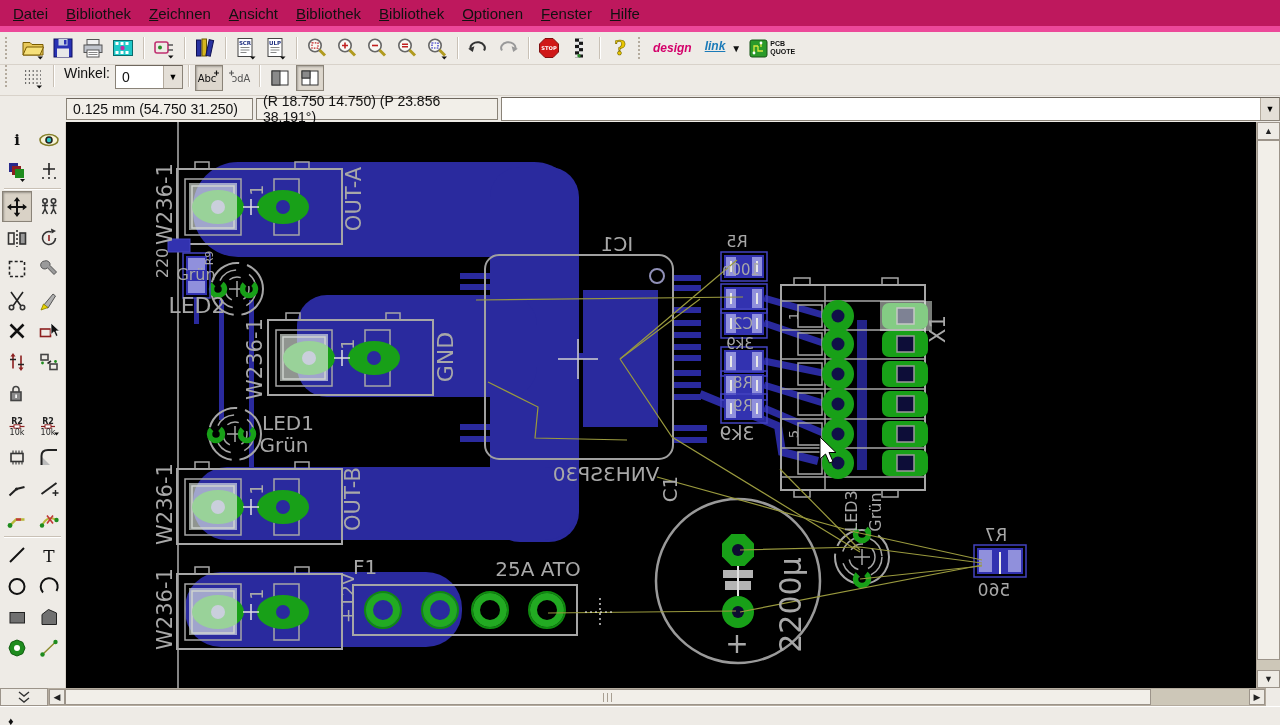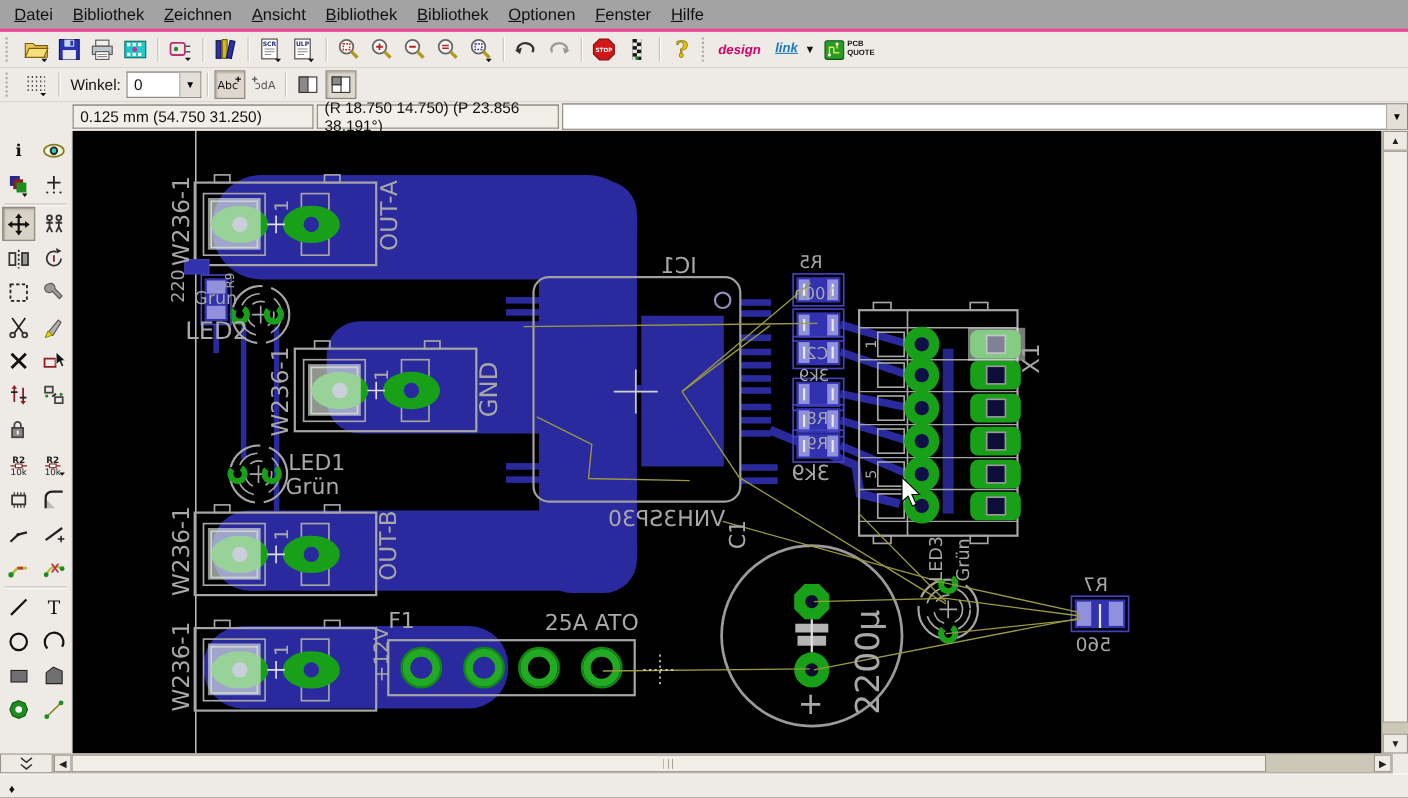--- a/index.html
+++ b/index.html
@@ -1,45 +1,45 @@
 <!DOCTYPE html>
 <html><head>
 <meta charset="utf-8">
 <style>
   html,body{margin:0;padding:0;}
   body{width:1280px;height:725px;font-family:"Liberation Sans",sans-serif;background:#eeebe6;overflow:hidden;}
   #app{position:relative;width:1280px;height:725px;}
   
-  #menubar{height:26px;display:flex;align-items:center;background:#a3a3a3;border-bottom:3px solid #ec4899;padding-left:4px;}
+  #menubar{height:26px;display:flex;align-items:center;background:#be185d;border-bottom:6px solid #ec4899;padding-left:4px;}
   .menu-item{display:inline-block;padding:3px 9px;font-size:15px;color:#111;cursor:default;}
   .menu-item::first-letter{text-decoration:underline;}
   
   #toolbar1{height:32px;display:flex;align-items:center;background:#eeebe6;border-bottom:1px solid #d8d2ca;padding-left:2px;}
-  #toolbar2{height:30px;display:flex;align-items:center;background:#eeebe6;border-bottom:1px solid #d8d2ca;padding-left:2px;}
+  #toolbar2{height:30px;display:flex;align-items:flex-start;background:#eeebe6;border-bottom:1px solid #d8d2ca;padding-left:2px;}
   .tbtn{width:28px;height:26px;display:flex;align-items:center;justify-content:center;border:1px solid transparent;background:transparent;padding:0;margin:0 1px;}
   .tbtn svg{display:block;}
   .grip{width:8px;height:22px;margin:0 3px;border-left:2px dotted #b4ab9e;}
   .sep{width:1px;height:22px;background:#c9c1b6;margin:0 5px;box-shadow:1px 0 0 #fff;}
   .dlogo{display:flex;flex-direction:row;line-height:10px;margin:0 2px;cursor:pointer;}
   .dl-design{color:#d4006a;font-weight:bold;font-style:italic;font-size:12px;}
   .dl-link{color:#1a7ab8;font-weight:bold;font-style:italic;font-size:12px;margin-left:13px;margin-top:-2px;text-decoration:underline;}
   .caret{font-size:10px;color:#111;margin:0 4px;}
   .pq{display:flex;align-items:center;margin-left:4px;cursor:pointer;}
   .pq-text{display:flex;flex-direction:column;font-size:7px;font-weight:bold;color:#111;line-height:8px;margin-left:2px;}
   
   .lbl{font-size:14px;color:#111;margin:0 5px;}
   .combo{display:flex;align-items:center;background:#fff;border:1px solid #8a8378;border-top-color:#6e675e;height:22px;}
   .combo .cval{flex:1;font-size:14px;padding:0 6px;color:#111;}
   .combo .cbtn{width:18px;height:100%;background:#e4dfd7;border-left:1px solid #b4ab9e;display:flex;align-items:center;justify-content:center;font-size:9px;}
   .toggle{background:#ddd7cd;border:1px solid #8a8378;box-shadow:inset 1px 1px 2px rgba(0,0,0,.25);}
   
   #cmdrow{height:26px;display:flex;align-items:center;background:#eeebe6;}
   .field{height:22px;border:1px solid #8a8378;border-top-color:#6e675e;background:#f2efe9;font-size:14px;color:#111;display:flex;align-items:center;padding:0 6px;box-sizing:border-box;}
-  #field-grid{width:219px;margin-left:66px;}
-  #field-pos{width:220px;margin-left:3px;}
+  #field-grid{width:187px;margin-left:66px;}
+  #field-pos{width:242px;margin-left:3px;}
   #cmd-combo{flex:1;margin-left:3px;background:#fff;}
   
   #workarea{height:566px;display:flex;}
   #sidebar{width:66px;background:#eeebe6;border-right:1px solid #d8d2ca;padding-top:2px;box-sizing:border-box;}
   .tool-row{display:flex;justify-content:center;gap:2px;}
   .tool{width:30px;height:31px;display:flex;align-items:center;justify-content:center;background:transparent;border:1px solid transparent;padding:0;}
   .tool.active{background:#d9d2c6;border:1px solid #8a8378;box-shadow:inset 1px 1px 2px rgba(0,0,0,.3);}
   .tool svg{stroke:#333;fill:none;stroke-width:1.6;}
   .tsep{height:1px;background:#c9c1b6;margin:2px 4px;box-shadow:0 1px 0 #fff;}
   #canvas{width:1190px;height:566px;background:#000;}

